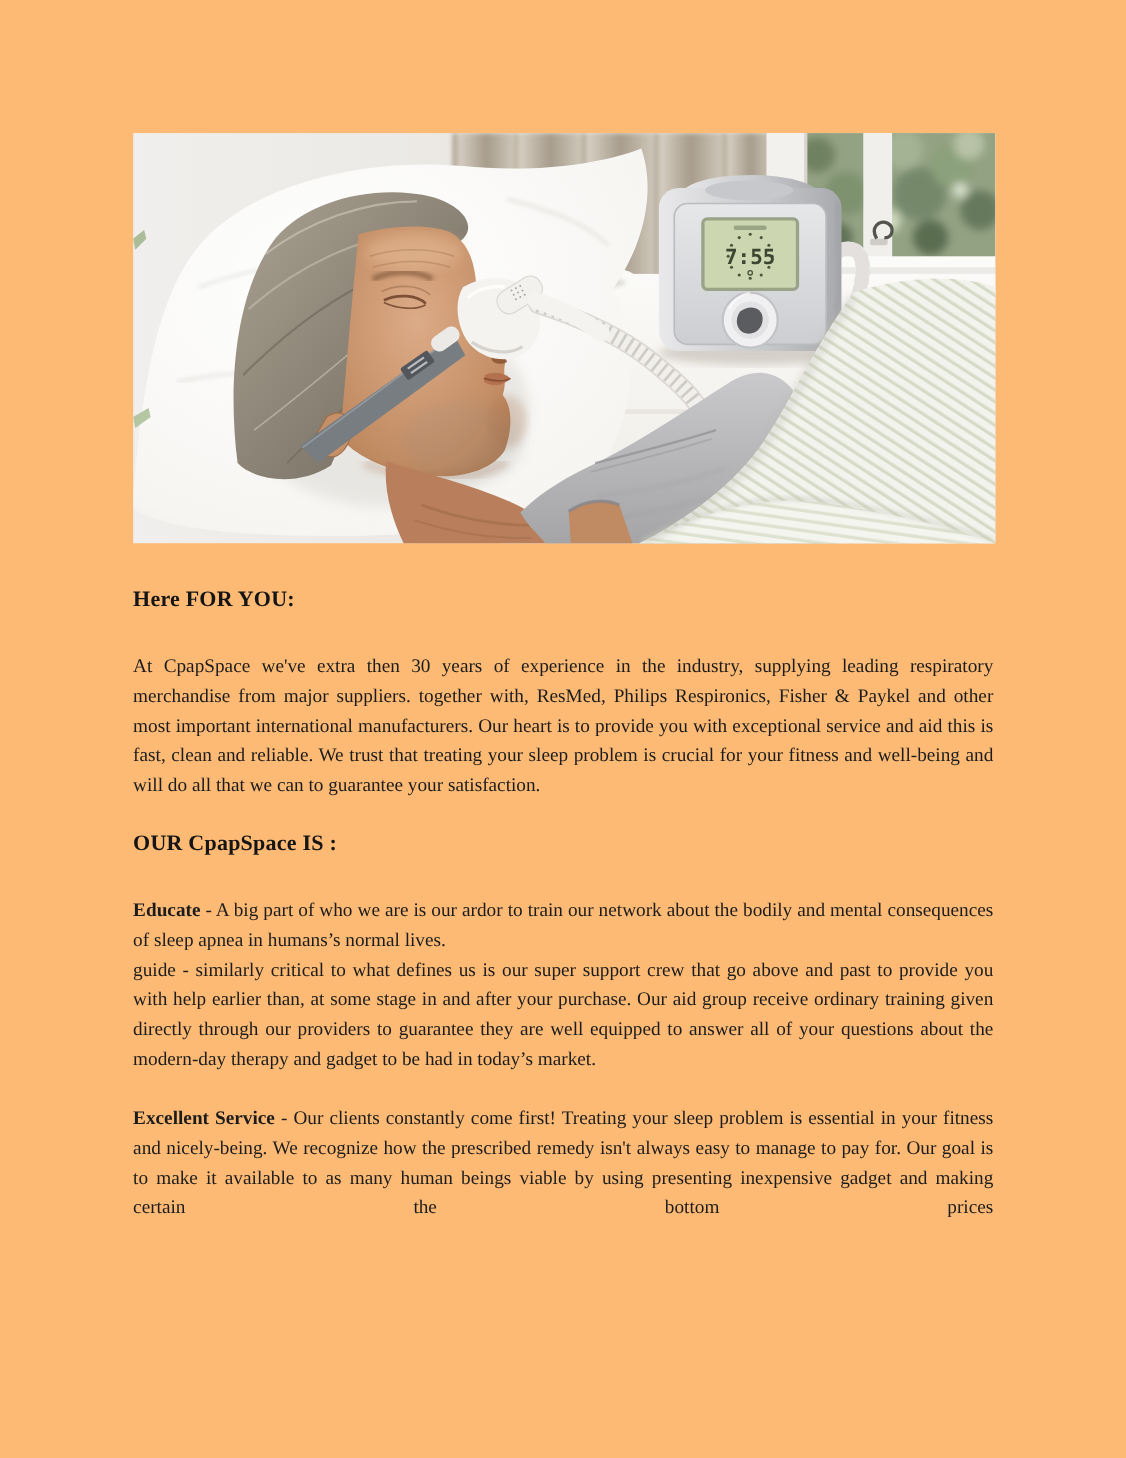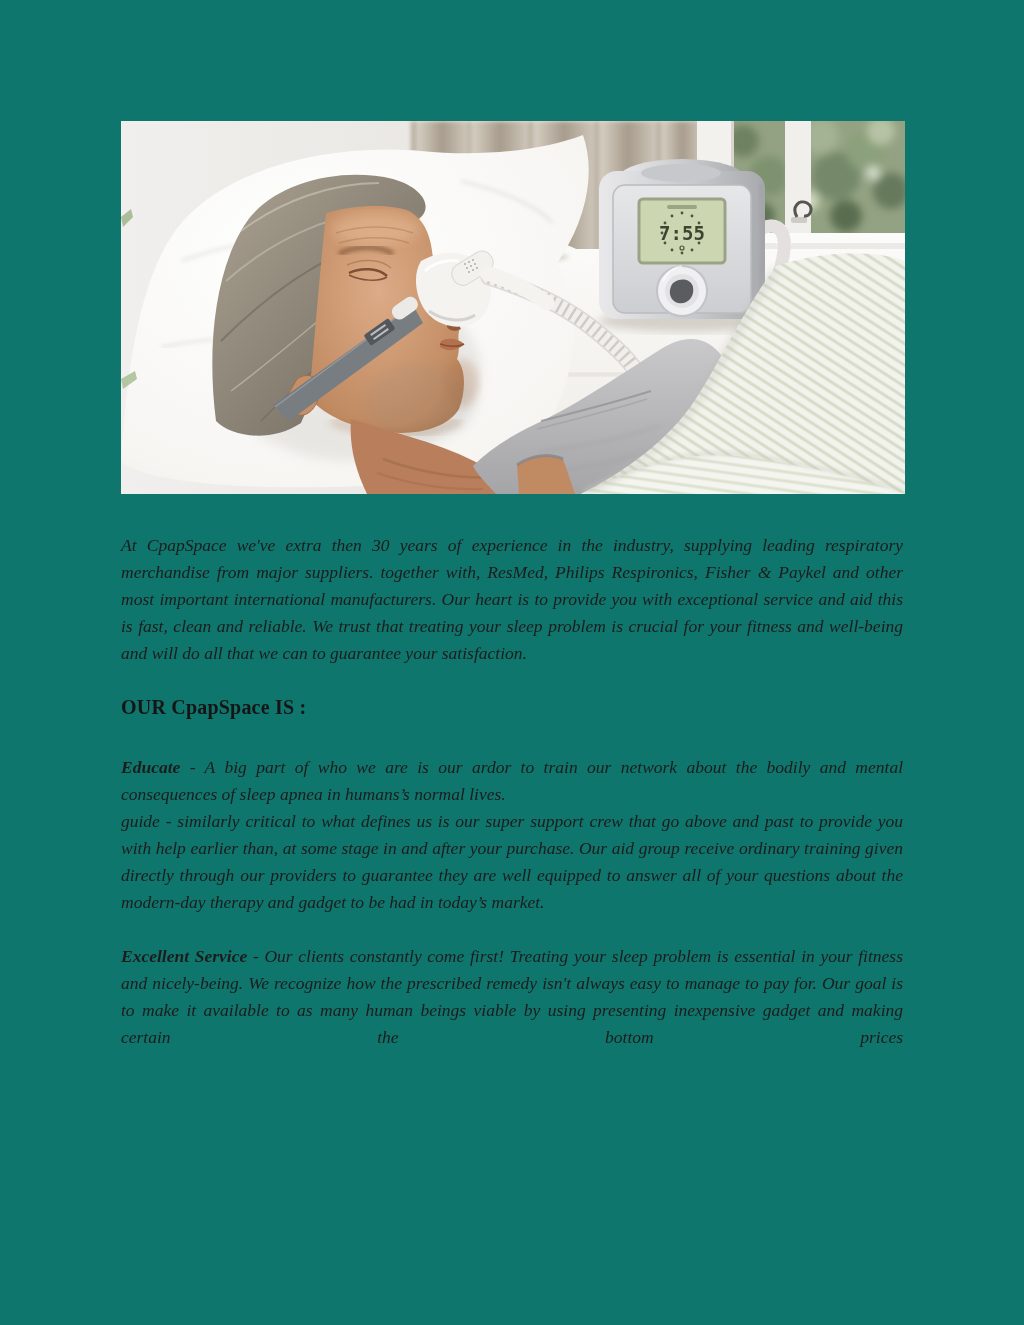--- a/index.html
+++ b/index.html
@@ -1,22 +1,22 @@
 <!DOCTYPE html>
 <html><head>
 <meta charset="utf-8">
 <title>Document</title>
 <style>
   html,body{margin:0;padding:0;background:#ffffff;}
   body{width:1024px;height:1325px;font-family:"Liberation Serif",serif;color:#1e1e1e;}
-  .page{box-sizing:border-box;width:1024px;height:1325px;padding:121px 121px 0 121px;background:#0f766e;overflow:hidden;}
+  .page{box-sizing:border-box;width:1024px;height:1325px;padding:121px 121px 0 121px;background:#fdba74;overflow:hidden;}
   figure.photo{margin:0 0 38px 0;width:784px;height:373px;}
   figure.photo svg{display:block;width:784px;height:373px;}
   h2{font-size:20px;line-height:26px;font-weight:700;margin:0 0 34px 0;color:#151515;letter-spacing:.2px;}
-  p{font-size:17.5px;line-height:27px;margin:0 0 27px 0;text-align:justify;color:#1c1c1c;font-style:italic;}
+  p{font-size:17.5px;line-height:27px;margin:0 0 27px 0;text-align:justify;color:#1c1c1c;}
   p.pair-top{margin-bottom:0;}
   p.pair-bottom{margin-top:0;}
   p.justify-last{text-align-last:justify;}
   strong{font-weight:700;}
 </style>
 </head>
 <body>
 
 <div class="page">
 
@@ -288,20 +288,21 @@
 
       <g>
         <path d="M 655,145 C 700,130 750,128 784,140 L 784,373 L 460,373 C 505,350 545,320 570,285 C 595,250 620,192 655,145 Z" fill="url(#stripes1)"></path>
         <path d="M 460,373 C 530,338 580,328 640,338 C 700,348 750,360 784,373 Z" fill="url(#stripes2)"></path>
         <path d="M 655,148 C 622,194 598,250 572,286 C 548,320 508,350 464,372" stroke="#b9b8b2" stroke-width="6" opacity="0.45" fill="none" filter="url(#b4)"></path>
         <path d="M 462,371 C 532,336 582,326 640,336 C 700,346 748,358 782,370" stroke="#c6c8ba" stroke-width="3" opacity="0.6" fill="none" filter="url(#b2)"></path>
       </g>
     </svg>
   </figure>
 
+  <h2>Here FOR YOU:</h2>
 
   <p>At CpapSpace we've extra then 30 years of experience in the industry, supplying leading respiratory merchandise from major suppliers. together with, ResMed, Philips Respironics, Fisher &amp; Paykel and other most important international manufacturers. Our heart is to provide you with exceptional service and aid this is fast, clean and reliable. We trust that treating your sleep problem is crucial for your fitness and well-being and will do all that we can to guarantee your satisfaction.</p>
 
   <h2>OUR CpapSpace IS :</h2>
 
   <p class="pair-top"><strong>Educate</strong><span> - A big part of who we are is our ardor to train our network about the bodily and mental consequences of sleep apnea in humans’s normal lives.</span></p>
   <p class="pair-bottom">guide - similarly critical to what defines us is our super support crew that go above and past to provide you with help earlier than, at some stage in and after your purchase. Our aid group receive ordinary training given directly through our providers to guarantee they are well equipped to answer all of your questions about the modern-day therapy and gadget to be had in today’s market.</p>
 
   <p class="justify-last"><strong>Excellent Service</strong><span> - Our clients constantly come first! Treating your sleep problem is essential in your fitness and nicely-being. We recognize how the prescribed remedy isn't always easy to manage to pay for. Our goal is to make it available to as many human beings viable by using presenting inexpensive gadget and making certain the bottom prices</span></p>
 

